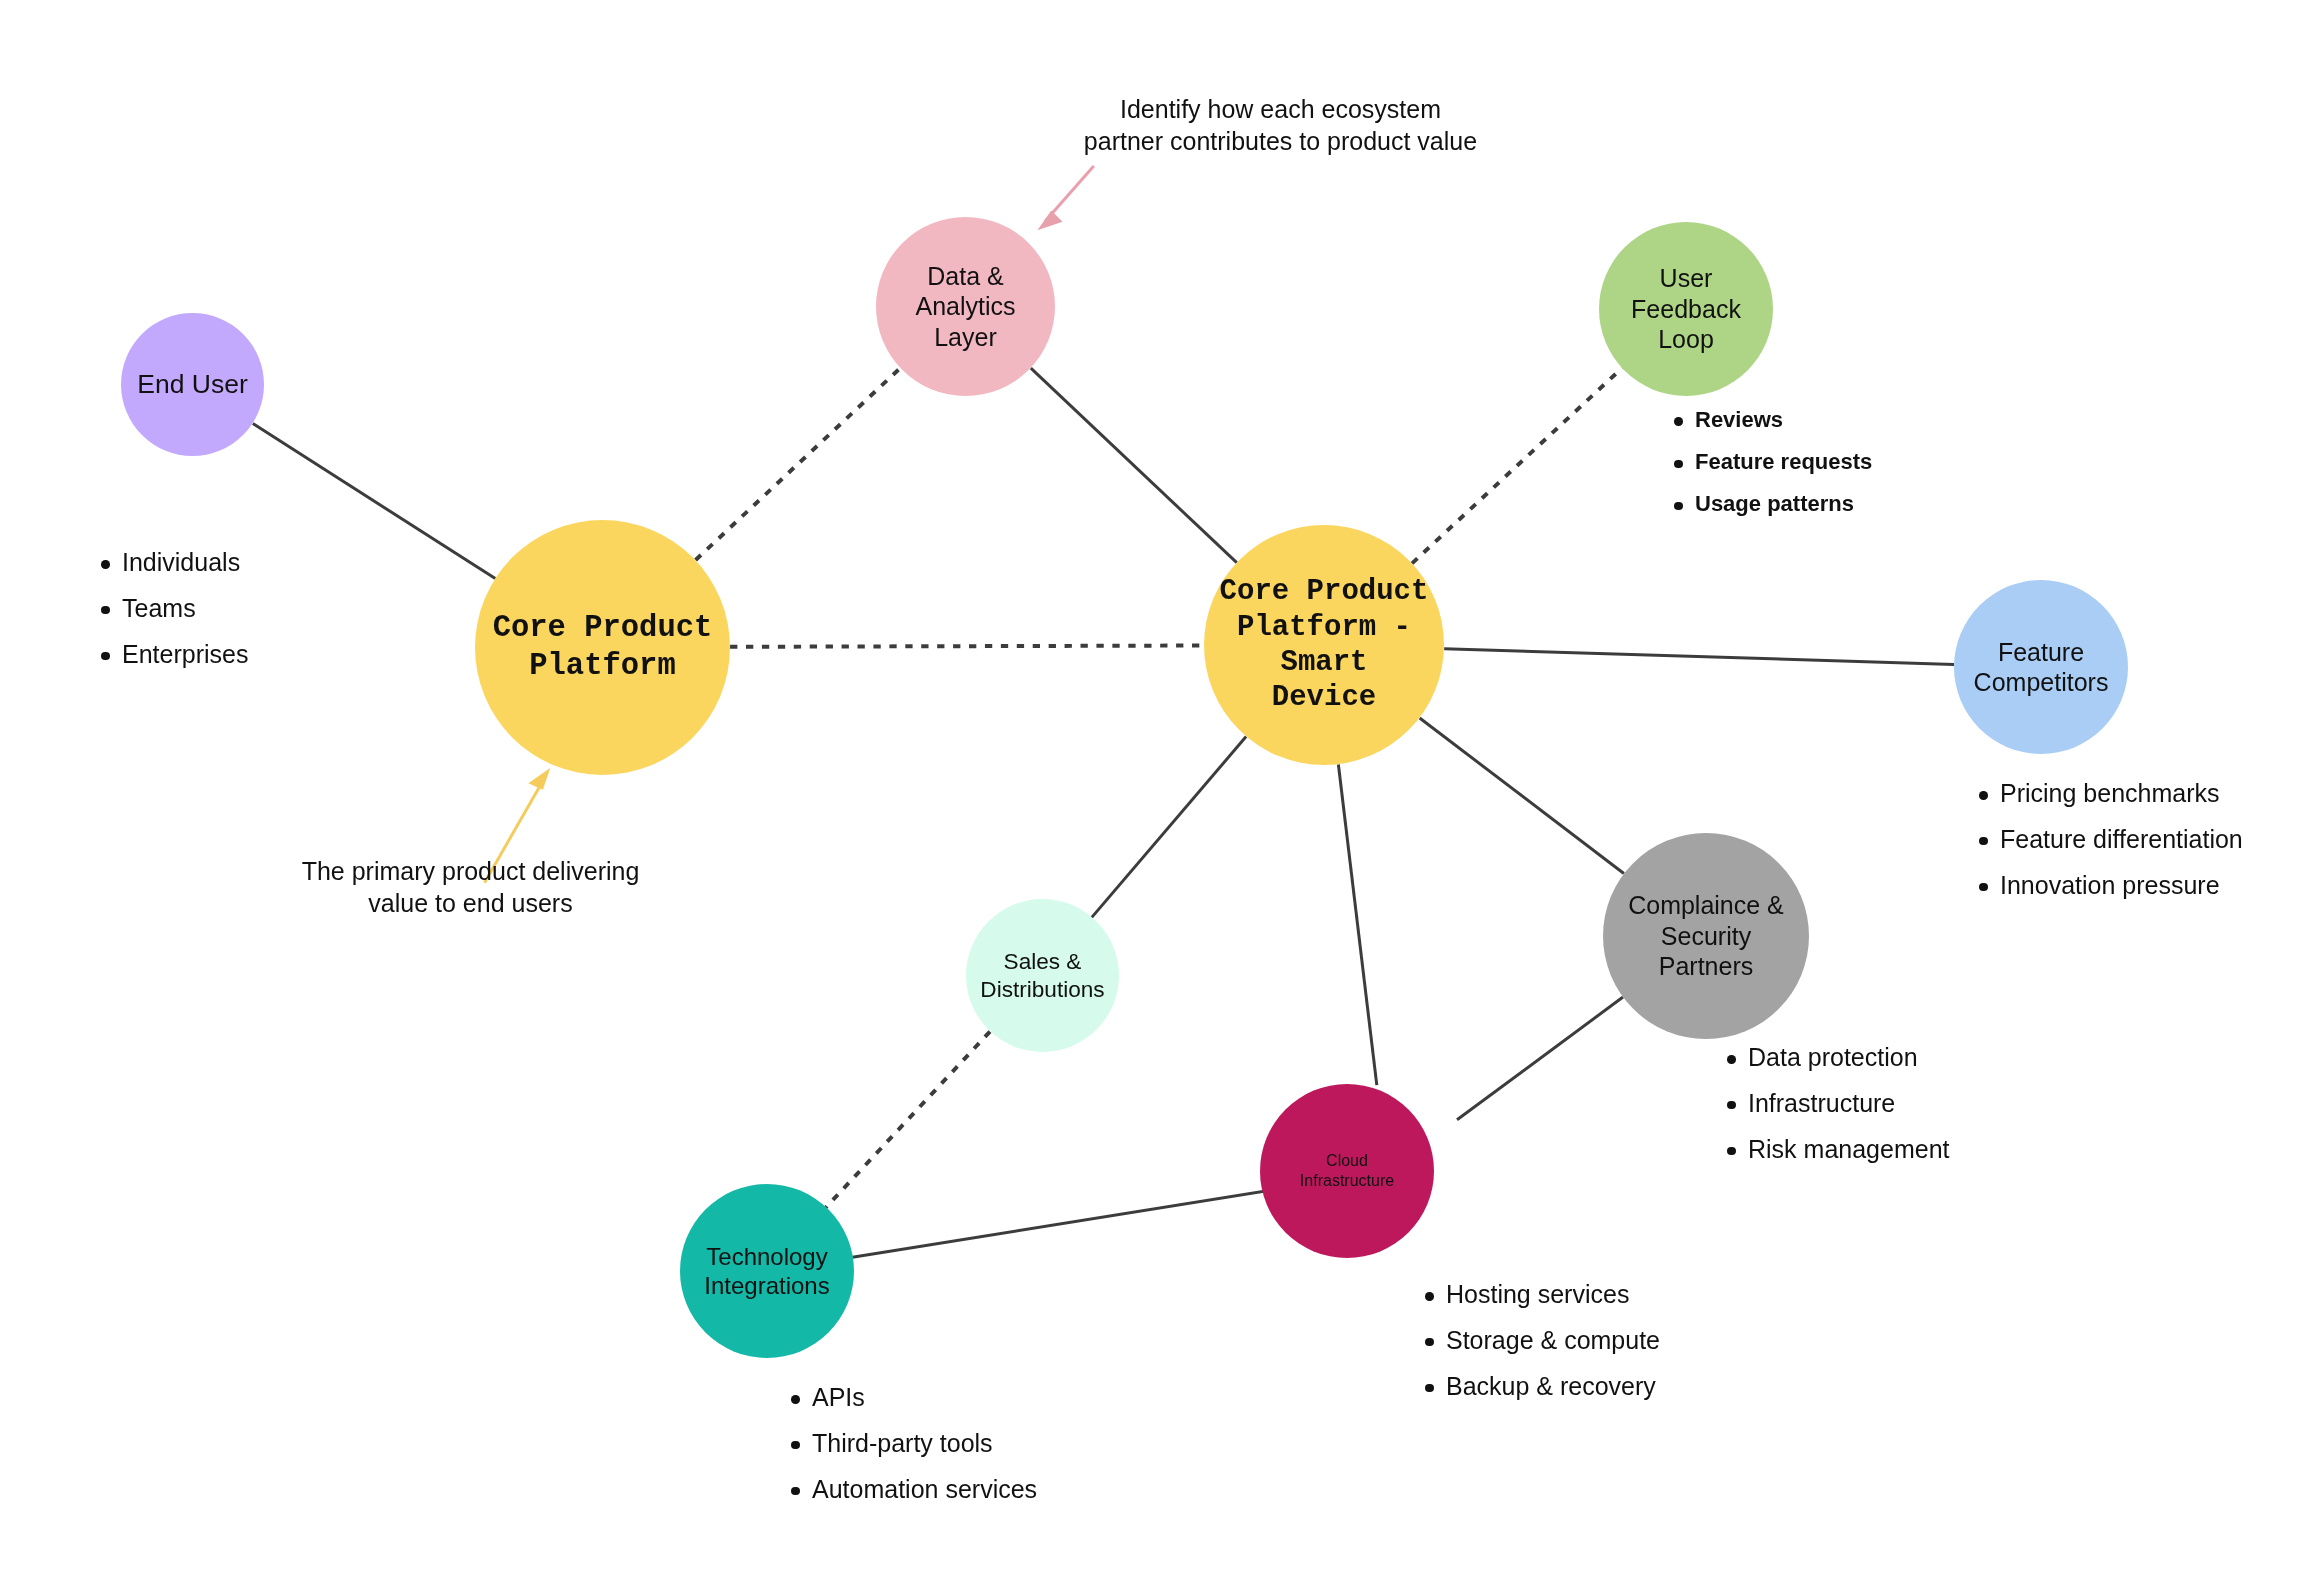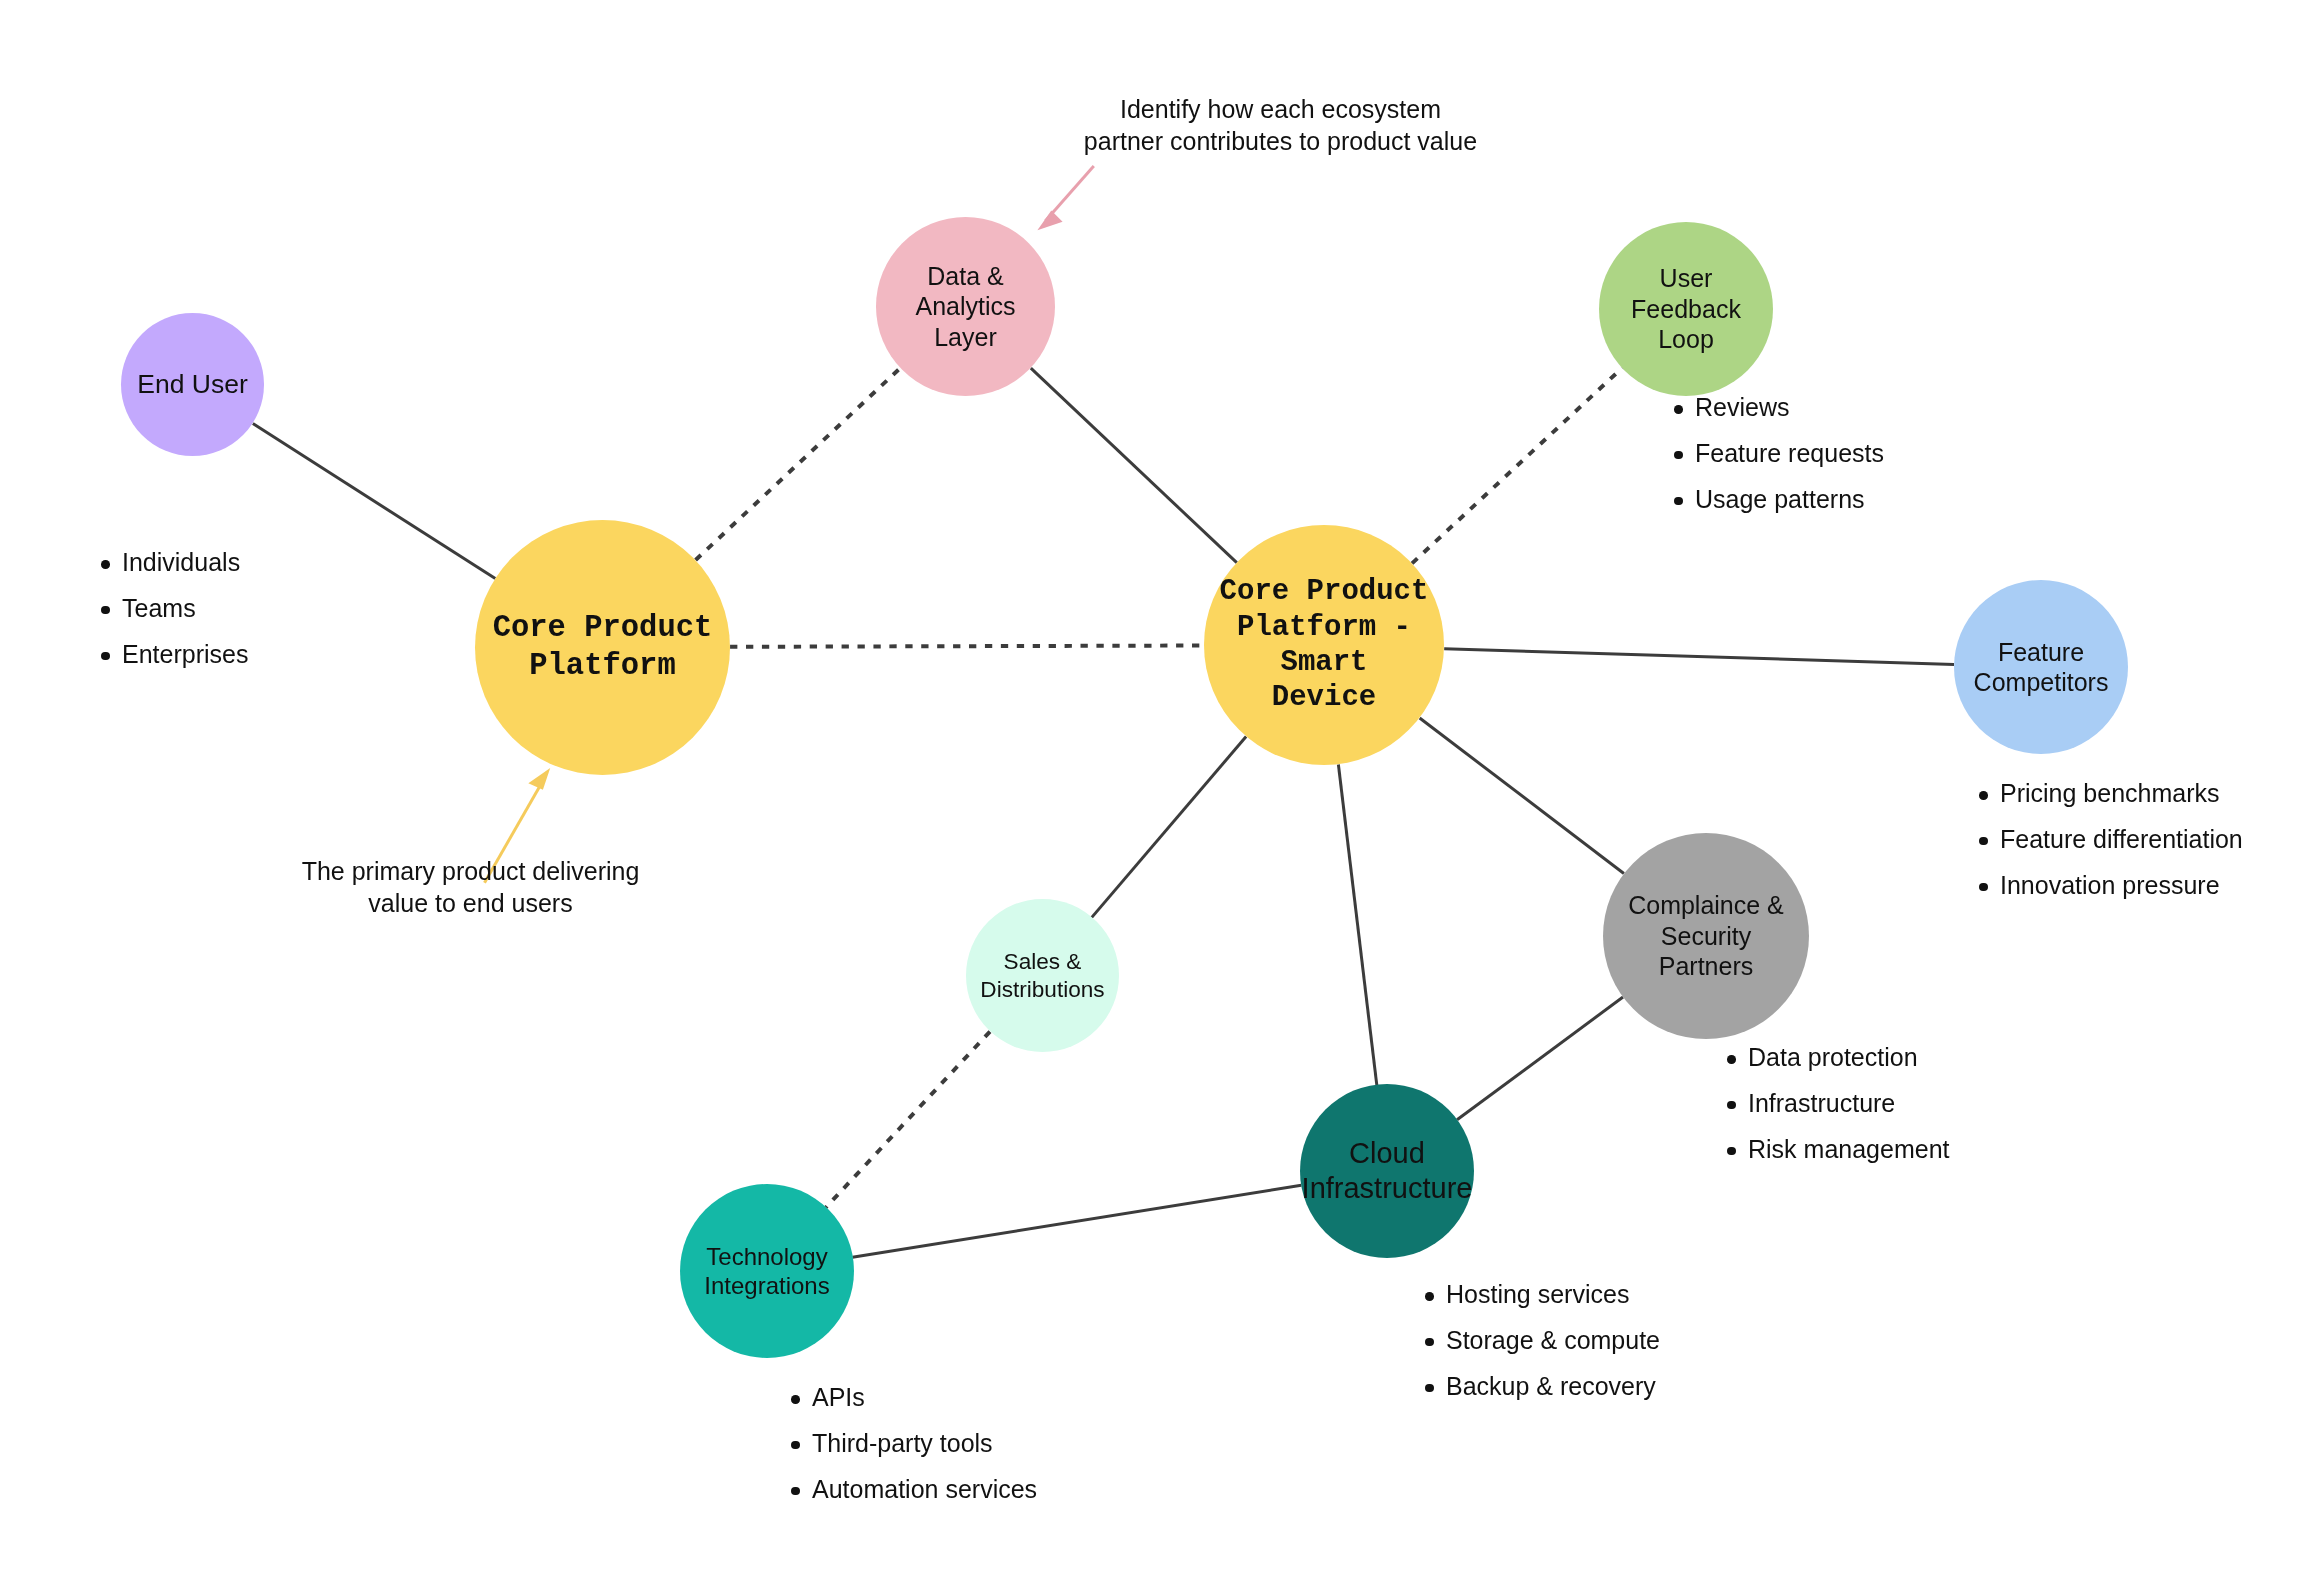--- a/index.html
+++ b/index.html
@@ -139,37 +139,37 @@
   <div class="node" id="node-sales-distributions" style="left: 966px; top: 899px; width: 153px; height: 153px; background: rgb(214, 251, 236); font-size: 22.6px;">
     <span class="node-label">Sales &amp;
 Distributions</span>
   </div>
 
   <div class="node" id="node-complaince-security-partners" style="left: 1603px; top: 833px; width: 206px; height: 206px; background: #a3a3a3; font-size: 25px; justify-content: flex-end;">
     <span class="node-label">Complaince &amp;
 Security Partners</span>
   </div>
 
-  <div class="node" id="node-cloud-infrastructure" style="left: 1300px; top: 1084px; width: 174px; height: 174px; background: #0f766e; font-size: 29px;">
+  <div class="node" id="node-cloud-infrastructure" style="left: 1260px; top: 1084px; width: 174px; height: 174px; background: #be185d; font-size: 16px;">
     <span class="node-label">Cloud
 Infrastructure</span>
   </div>
 
   <div class="node" id="node-technology-integrations" style="left: 680px; top: 1184px; width: 174px; height: 174px; background: #14b8a6; font-size: 24px;">
     <span class="node-label">Technology
 Integrations</span>
   </div>
 
   <ul class="bullets" id="bullets-end-user" style="left:93px; top:547px; font-size:25px;">
     <li>Individuals</li>
     <li>Teams</li>
     <li>Enterprises</li>
   </ul>
 
-  <ul class="bullets" id="bullets-user-feedback-loop" style="left:1666px; top:392px; font-size:25px;">
+  <ul class="bullets" id="bullets-user-feedback-loop" style="left:1666px; top:406px; font-size:22px;font-weight:bold;">
     <li>Reviews</li>
     <li>Feature requests</li>
     <li>Usage patterns</li>
   </ul>
 
   <ul class="bullets" id="bullets-market-competitors" style="left:1971px; top:778px; font-size:25px;">
     <li>Pricing benchmarks</li>
     <li>Feature differentiation</li>
     <li>Innovation pressure</li>
   </ul>

